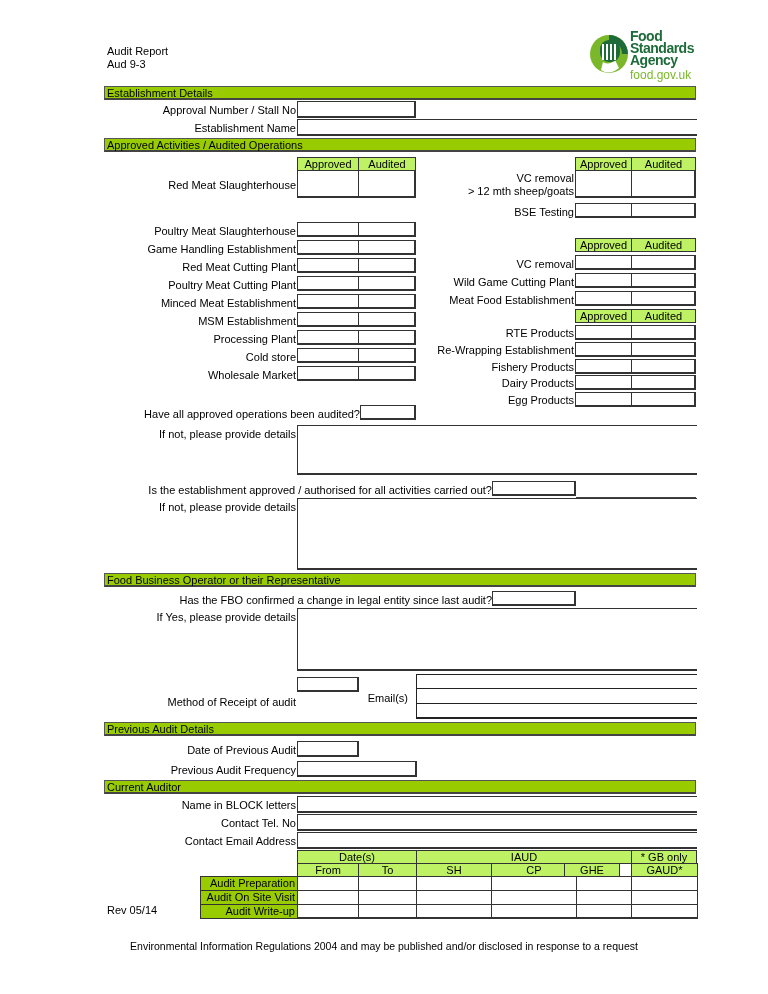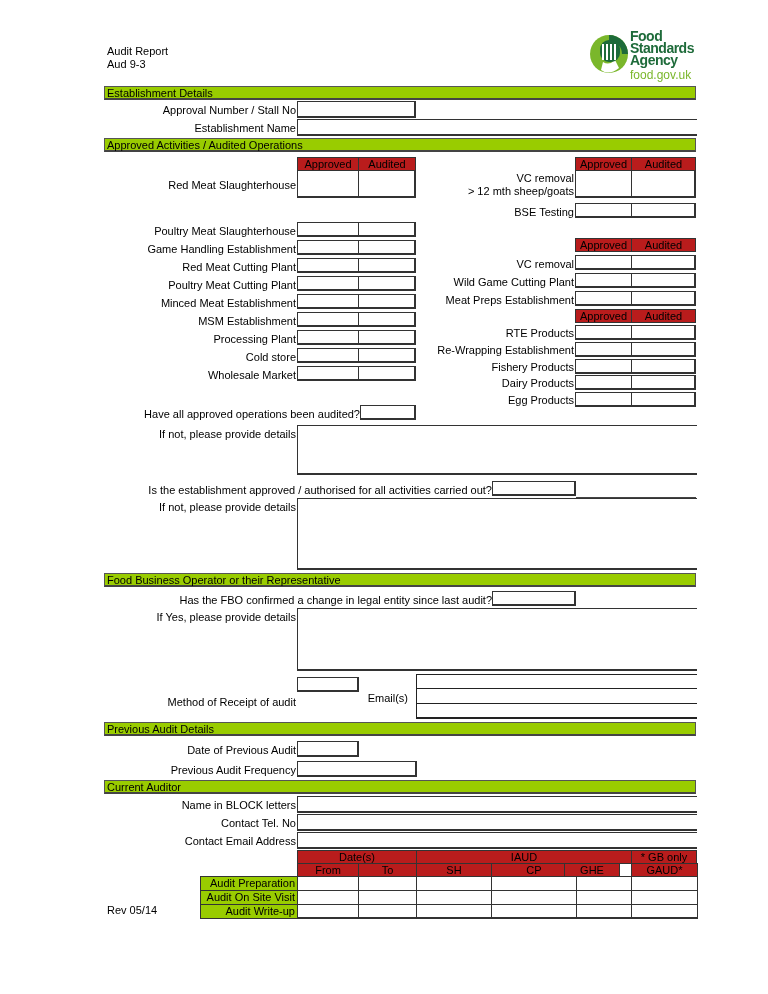--- a/index.html
+++ b/index.html
@@ -5,21 +5,21 @@
   html, body { margin:0; padding:0; background:#ffffff; }
   body { width:768px; height:994px; position:relative; overflow:hidden;
          font-family:"Liberation Sans", sans-serif; font-size:11px; color:#000; }
   .abs { position:absolute; }
   .lbl { position:absolute; text-align:right; white-space:nowrap; font-size:11px; line-height:14px; }
   .box { position:absolute; border:1px solid #222; background:#fff; box-sizing:border-box; }
   .box.thick { border-width:1px 2px 2px 1px; border-color:#333 #333 #333 #333; }
   .bar { position:absolute; left:104px; width:592px; height:14px; background:#99cc00;
          border:1px solid #555; border-bottom:2px solid #444; box-sizing:border-box;
          font-size:11px; line-height:12px; padding-left:2px; }
-  .gcell { position:absolute; background:#b91c1c; border:1px solid #333; box-sizing:border-box;
+  .gcell { position:absolute; background:#bef264; border:1px solid #333; box-sizing:border-box;
            text-align:center; font-size:11px; line-height:12px; }
   .wcell { position:absolute; background:#fff; border:1px solid #333; box-sizing:border-box; }
   .rowlbl { position:absolute; background:#99cc00; border:1px solid #333; box-sizing:border-box;
             text-align:right; padding-right:2px; font-size:11px; line-height:13px; }
   .header-text { position:absolute; left:107px; font-size:11px; line-height:13px; }
   .footer { position:absolute; left:60px; width:648px; top:940px; text-align:center;
             font-size:10.5px; line-height:13px; }
   .logo-text { position:absolute; left:630px; top:30px; font-size:14px; line-height:12px;
                color:#1e6b3a; font-weight:bold; letter-spacing:-0.5px; }
   .logo-url { position:absolute; left:630px; top:68px; font-size:12px; color:#7ab72b; }
@@ -107,21 +107,21 @@
 
 <div class="gcell" style="left:575px;top:238px;width:57px;height:14px;">Approved</div>
 <div class="gcell" style="left:631px;top:238px;width:65px;height:14px;">Audited</div>
 <div id="right-rows-2">
     <div class="lbl" style="right:194px;top:257px;">VC removal</div>
     <div class="wcell" style="left:575px;top:255px;width:57px;height:15px;border-width:1px 1px 2px 1px;"></div>
     <div class="wcell" style="left:631px;top:255px;width:65px;height:15px;border-width:1px 2px 2px 1px;"></div>
     <div class="lbl" style="right:194px;top:275px;">Wild Game Cutting Plant</div>
     <div class="wcell" style="left:575px;top:273px;width:57px;height:15px;border-width:1px 1px 2px 1px;"></div>
     <div class="wcell" style="left:631px;top:273px;width:65px;height:15px;border-width:1px 2px 2px 1px;"></div>
-    <div class="lbl" style="right:194px;top:293px;">Meat Preps Establishment</div>
+    <div class="lbl" style="right:194px;top:293px;">Meat Food Establishment</div>
     <div class="wcell" style="left:575px;top:291px;width:57px;height:15px;border-width:1px 1px 2px 1px;"></div>
     <div class="wcell" style="left:631px;top:291px;width:65px;height:15px;border-width:1px 2px 2px 1px;"></div>
   </div>
 
 <div class="gcell" style="left:575px;top:309px;width:57px;height:14px;">Approved</div>
 <div class="gcell" style="left:631px;top:309px;width:65px;height:14px;">Audited</div>
 <div id="right-rows-3">
     <div class="lbl" style="right:194px;top:326px;">RTE Products</div>
     <div class="wcell" style="left:575px;top:325px;width:57px;height:15px;border-width:1px 1px 2px 1px;"></div>
     <div class="wcell" style="left:631px;top:325px;width:65px;height:15px;border-width:1px 2px 2px 1px;"></div>
@@ -208,13 +208,14 @@
     <div class="wcell" style="left:358px;top:904px;width:59px;height:15px;border-bottom-width:2px;"></div>
     <div class="wcell" style="left:416px;top:904px;width:76px;height:15px;border-bottom-width:2px;"></div>
     <div class="wcell" style="left:491px;top:904px;width:86px;height:15px;border-bottom-width:2px;"></div>
     <div class="wcell" style="left:576px;top:904px;width:56px;height:15px;border-bottom-width:2px;"></div>
     <div class="wcell" style="left:631px;top:904px;width:67px;height:15px;border-bottom-width:2px;"></div>
   </div>
 
 <div class="abs" style="left:107px;top:904px;font-size:11px;">Rev 05/14</div>
 
 <div class="footer">
+  <div>Environmental Information Regulations 2004 and may be published and/or disclosed in response to a request</div>
 </div>
 
 </body></html>

